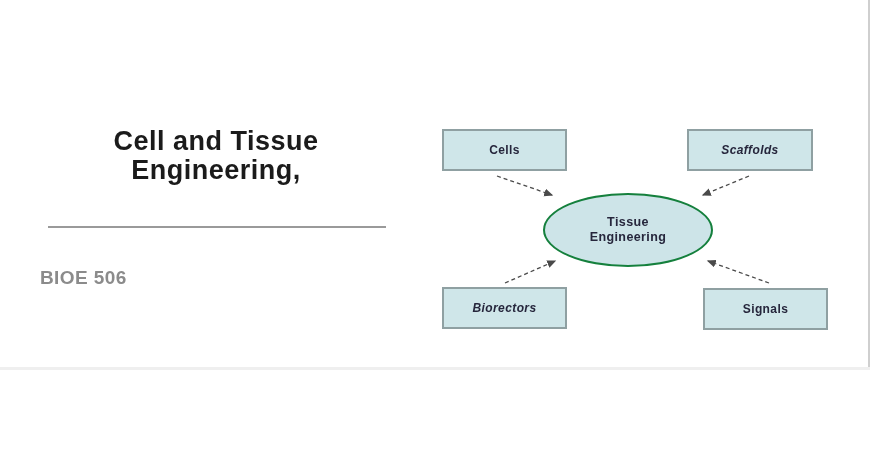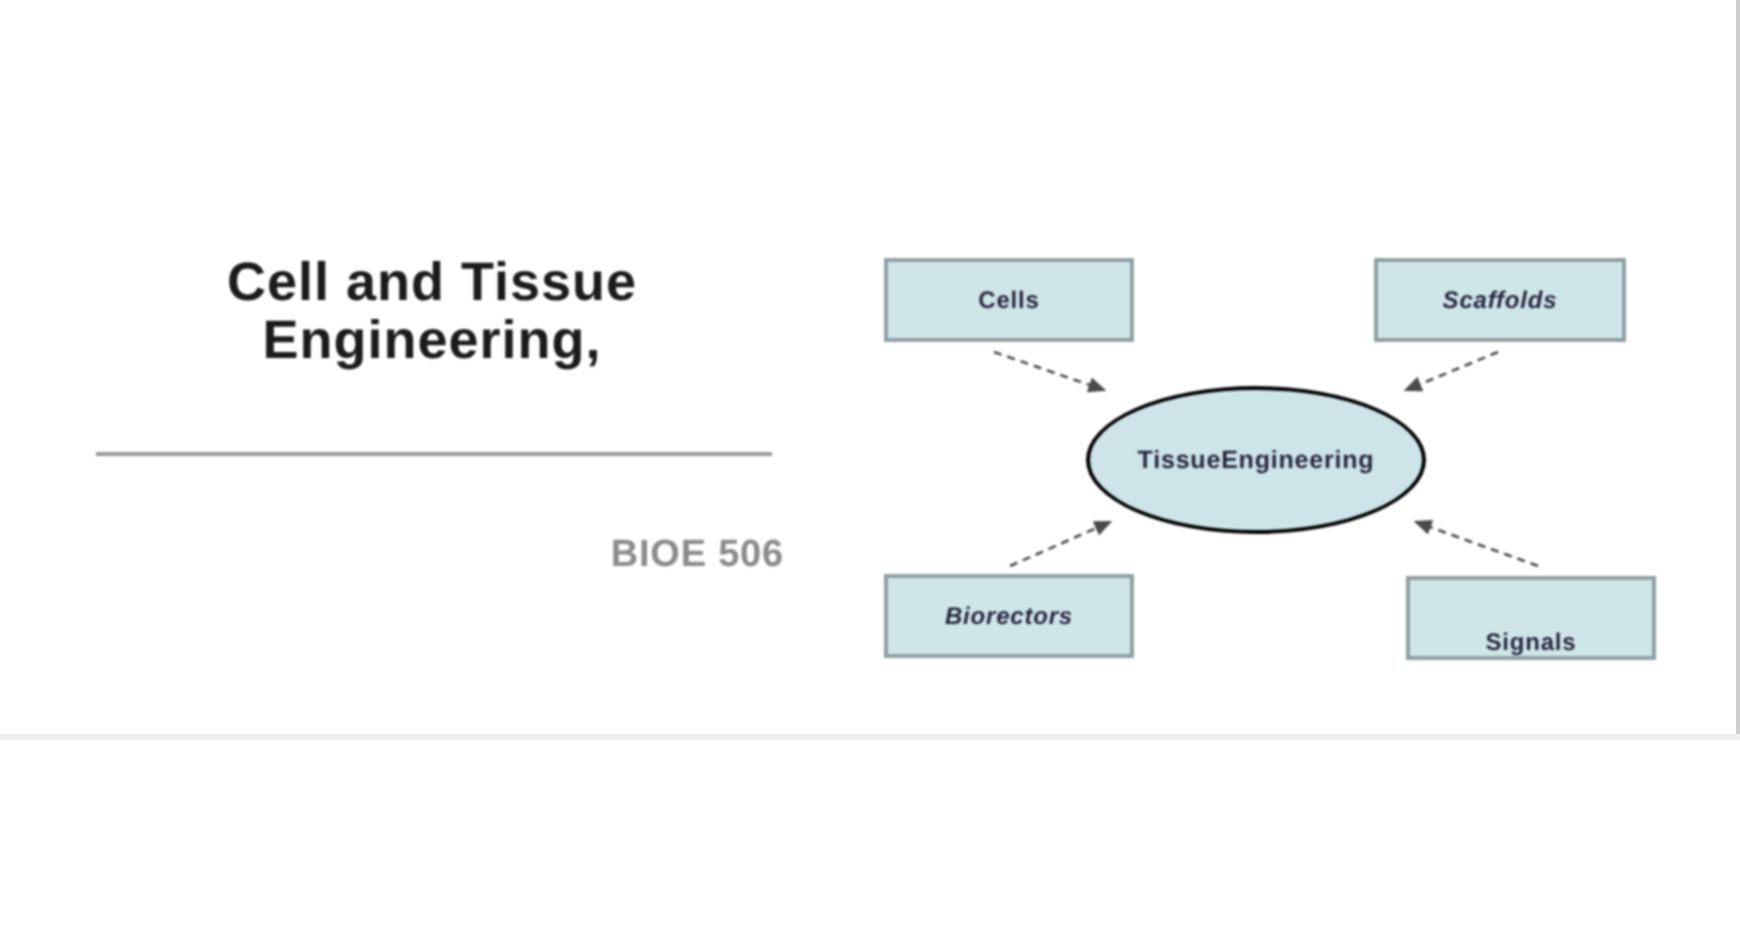--- a/index.html
+++ b/index.html
@@ -59,21 +59,21 @@
     top: 226px;
     width: 338px;
     height: 2px;
     background: #9a9a9a;
   }
   .course-line {
     position: absolute;
     left: 40px;
     top: 266px;
     width: 352px;
-    text-align: right;
+    text-align: left;
     font-size: 19px;
     line-height: 23px;
     font-weight: 700;
     letter-spacing: 0.4px;
     color: #8b8b8b;
   }
   .author-line {
     position: absolute;
     left: 40px;
     top: 289px;
@@ -96,34 +96,34 @@
     align-items: center;
     justify-content: center;
     font-size: 12px;
     font-weight: 700;
     letter-spacing: 0.4px;
     color: #26263c;
   }
   .node-cells      { left: 442px; top: 129px; width: 125px; height: 42px; }
   .node-scaffolds  { left: 687px; top: 129px; width: 126px; height: 42px; font-style: italic; }
   .node-biorectors { left: 442px; top: 287px; width: 125px; height: 42px; font-style: italic; }
-  .node-signals    { left: 703px; top: 288px; width: 125px; height: 42px; align-items: flex-end; }
+  .node-signals    { left: 703px; top: 288px; width: 125px; height: 42px; }
 
   .diagram-ellipse {
     position: absolute;
     left: 543px;
     top: 193px;
     width: 170px;
     height: 74px;
     background: #cde4e8;
-    border: 2px solid #000000;
+    border: 2px solid #15803d;
     border-radius: 50%;
     box-sizing: border-box;
     display: flex;
-    flex-direction: row;
+    flex-direction: column;
     align-items: center;
     justify-content: center;
     font-size: 12.5px;
     line-height: 15px;
     font-weight: 700;
     letter-spacing: 0.4px;
     color: #26263c;
   }
 
   .arrows-svg {

